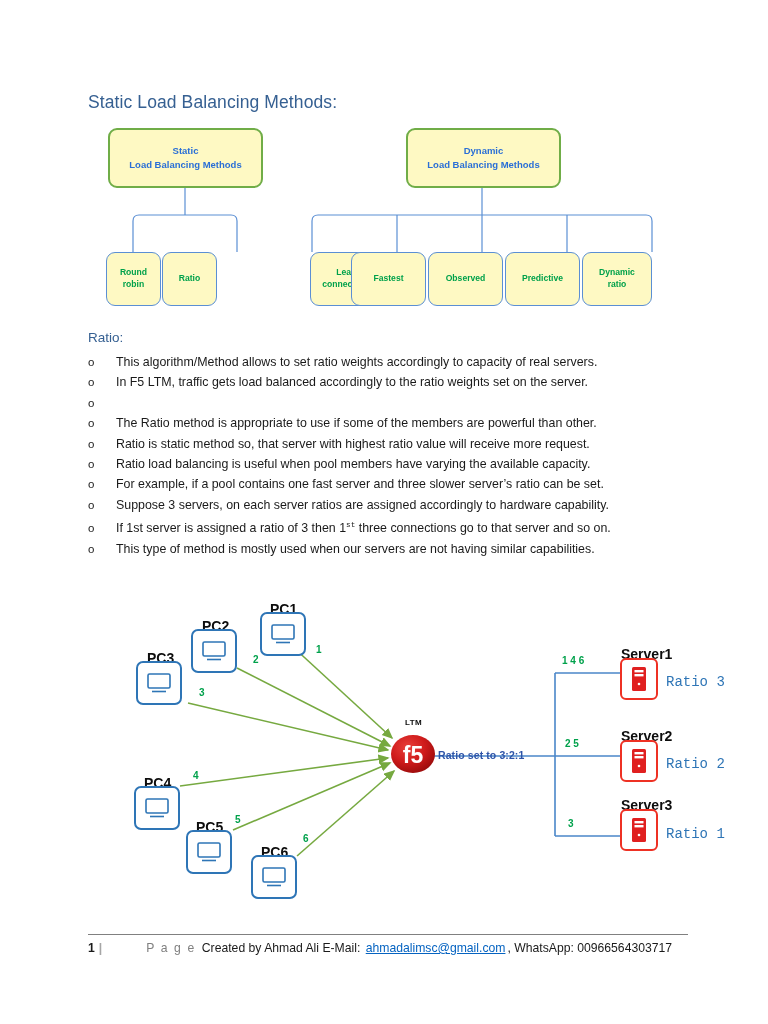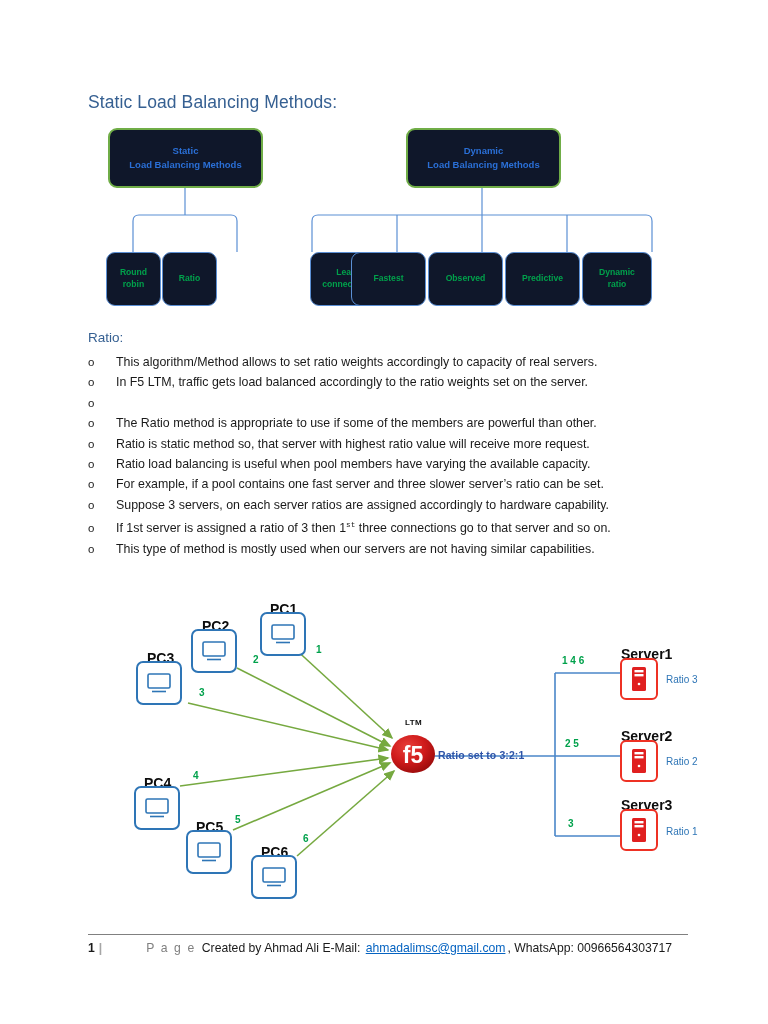--- a/index.html
+++ b/index.html
@@ -42,21 +42,21 @@
   .tree svg { position: absolute; left: 0; top: 0; }
 
   .node {
     position: absolute;
     box-sizing: border-box;
     display: flex;
     flex-direction: column;
     align-items: center;
     justify-content: center;
     text-align: center;
-    background: #0f172a;
+    background: #fef9c3;
   }
   .node-root {
     border: 2px solid #70ad47;
     border-radius: 9px;
     color: #2a6fd6;
     font-weight: bold;
     font-size: 9.5px;
     line-height: 1.45;
   }
   .node-leaf {
@@ -146,23 +146,24 @@
   }
   .flow-num {
     position: absolute;
     font-size: 10px;
     font-weight: bold;
     color: #00a14b;
     white-space: nowrap;
   }
   .ratio-tag {
     position: absolute;
-    font-size: 10px;
+    font-size: 14px;
     color: #2e75b6;
     white-space: nowrap;
+    font-family: Liberation Mono, monospace;
   }
   .ratio-caption {
     position: absolute;
     font-size: 10.5px;
     font-weight: bold;
     color: #2e54a8;
     white-space: nowrap;
     letter-spacing: 0.1px;
   }
   .ltm-label {

